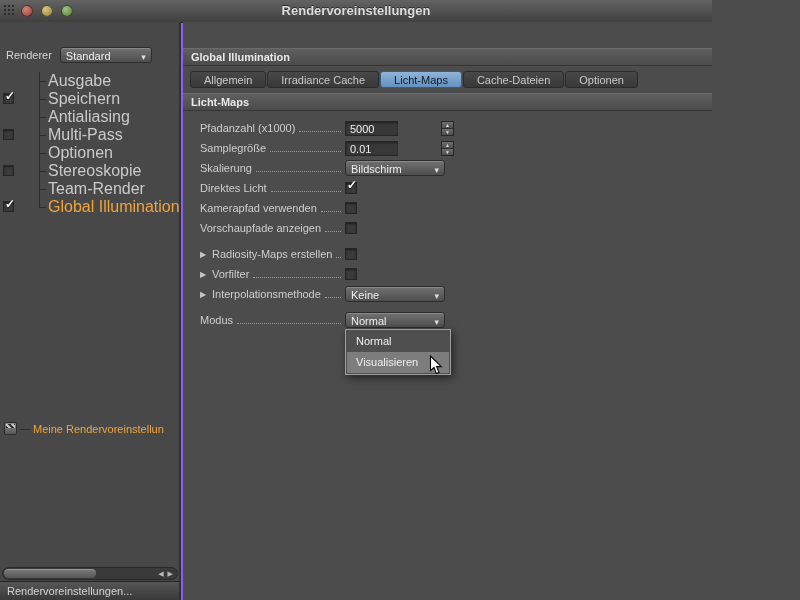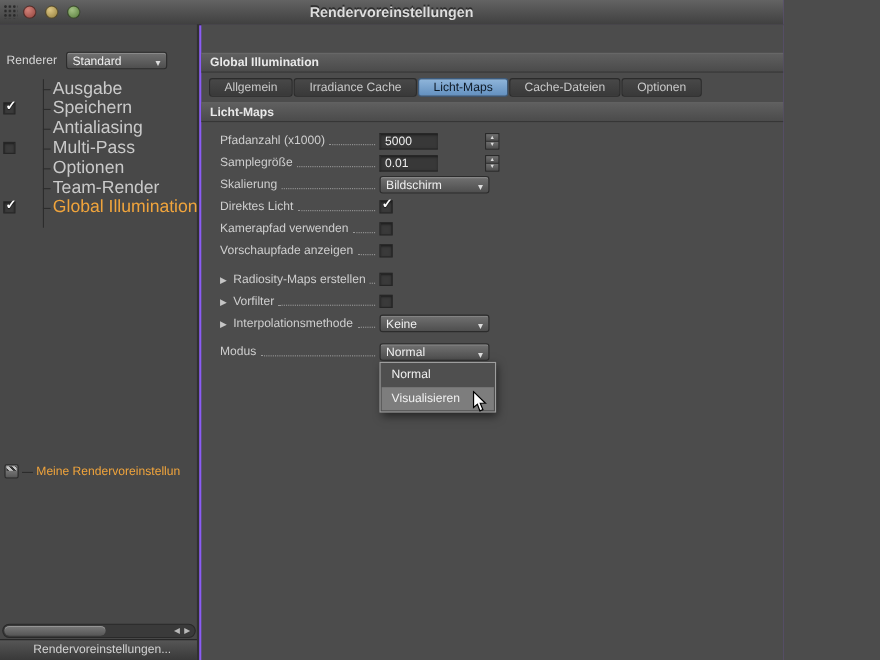--- a/index.html
+++ b/index.html
@@ -64,21 +64,21 @@
 
   .hscroll{position:absolute;top:545px;left:2px;width:176px;height:13px;background:#3a3a3a;
     border:1px solid #292929;border-radius:7px;box-sizing:border-box;}
   .hthumb{position:absolute;left:1px;top:1px;width:92px;height:9px;border-radius:5px;
     background:linear-gradient(#7a7a7a,#565656);box-shadow:inset 0 1px 0 rgba(255,255,255,.22);}
   .harrows{position:absolute;right:4px;top:1px;height:9px;display:flex;align-items:center;
     gap:4px;color:#b8b8b8;font-size:7px;line-height:9px;}
 
   .bottom-btn{position:absolute;left:0;right:0;bottom:0;height:19px;
     background:linear-gradient(#565656,#393939);border:none;border-top:1px solid #242424;
-    color:#d2d2d2;font-size:11px;text-align:center;padding:0 0 0 7px;font-family:inherit;width:100%;}
+    color:#d2d2d2;font-size:11px;text-align:left;padding:0 0 0 7px;font-family:inherit;width:100%;}
 
   
   .main{position:absolute;top:22px;left:183px;right:0;bottom:0;background:#4c4c4c;}
   .phead{height:18px;background:linear-gradient(#5f5f5f,#4b4b4b);border-top:1px solid #6b6b6b;
     border-bottom:1px solid #363636;color:#e9e9e9;font-size:11px;font-weight:bold;
     line-height:17px;padding-left:8px;box-sizing:border-box;}
   .phead.first{margin-top:26px;}
   .phead.section{margin-top:5px;}
   .tabs{margin:5px 0 0 7px;display:flex;gap:1px;}
   .tab{height:17px;line-height:16px;padding:0 13px;font-size:11px;color:#c9c9c9;
@@ -160,20 +160,25 @@
       <div class="tree-item">
         <span class="cb box"></span>
         <span class="stub"></span>
         <span class="tlabel">Multi-Pass</span>
       </div>
       <div class="tree-item">
         <span class="stub"></span>
         <span class="tlabel">Optionen</span>
       </div>
       <div class="tree-item">
+        <span class="cb box"></span>
+        <span class="stub"></span>
+        <span class="tlabel">Stereoskopie</span>
+      </div>
+      <div class="tree-item">
         <span class="stub"></span>
         <span class="tlabel">Team-Render</span>
       </div>
       <div class="tree-item selected">
         <span class="cb box">
             <span class="checkglyph">✓</span>
           </span>
         <span class="stub"></span>
         <span class="tlabel">Global Illumination</span>
       </div>

